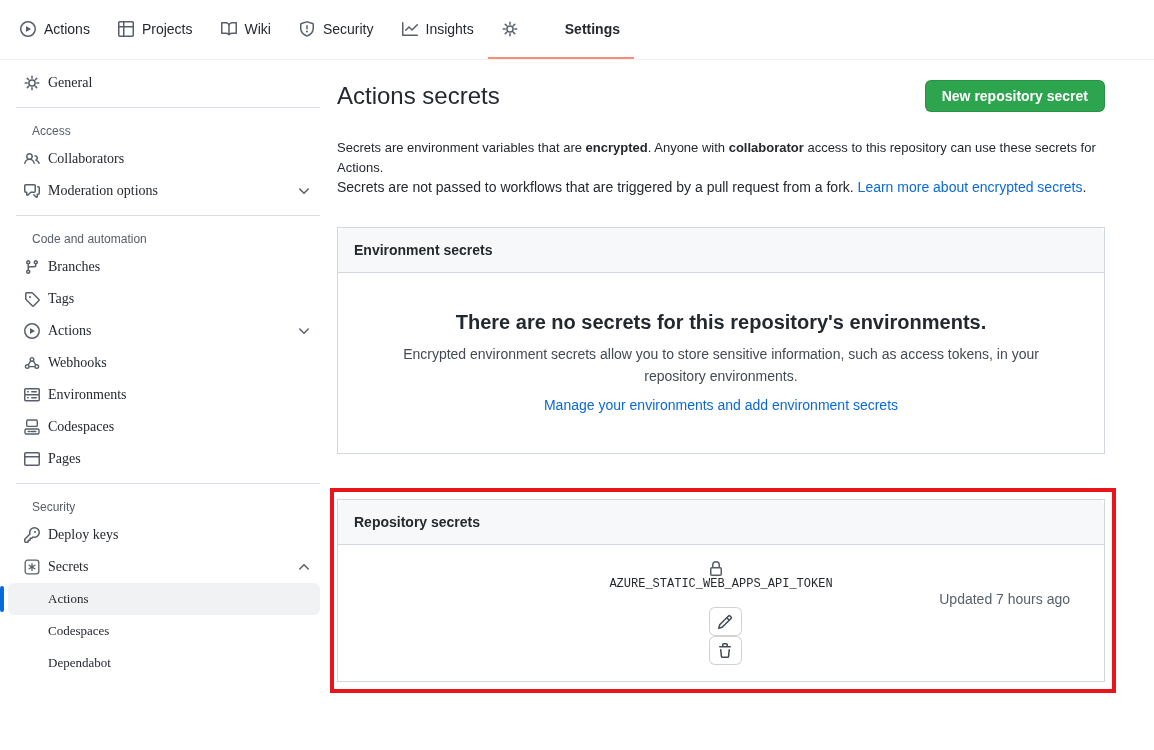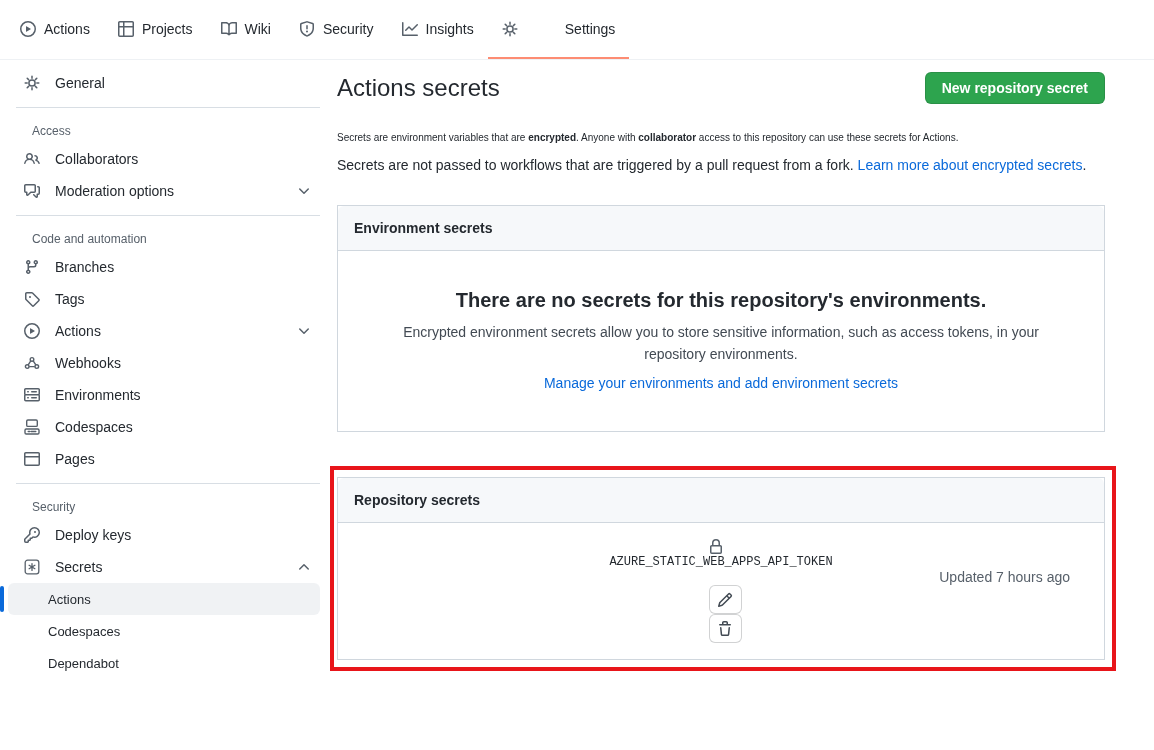--- a/index.html
+++ b/index.html
@@ -8,45 +8,45 @@
     width:1154px; height:750px; position:relative; overflow:hidden;
     font-family:"Liberation Sans", sans-serif; color:#24292f; font-size:14px;
   }
   svg { display:block; }
 
   
   .topnav { height:60px; display:flex; align-items:stretch; padding-left:6px; border-bottom:1px solid #eef1f4; }
   .tab { display:flex; align-items:center; gap:8px; padding:0 14px; font-size:14px;
          color:#24292f; cursor:pointer; border-bottom:2px solid transparent; }
   .tab .ticon { color:#57606a; }
-  .tab.active { font-weight:400; border-bottom-color:var(--tab_underline,#fd8c73);gap:47px; }
+  .tab.active { font-weight:700; border-bottom-color:var(--tab_underline,#fd8c73);gap:47px; }
 
   .layout { display:flex; }
 
   
   .sidebar { width:337px; flex-shrink:0; padding:7px 17px 0 8px; }
-  .side-item { height:32px; display:flex; align-items:center; gap:15px; padding:0 8px 0 16px;
-               border-radius:6px; font-size:14px; position:relative; cursor:pointer; }
+  .side-item { height:32px; display:flex; align-items:center; gap:8px; padding:0 8px 0 16px;
+               border-radius:6px; font-size:14px; position:relative; cursor:pointer;font-family:Liberation Serif, serif; }
   .side-item .sicon { width:16px; height:16px; color:#57606a; flex-shrink:0; }
   .side-item .chev { margin-left:auto; color:#57606a; }
   .side-item.sub { padding-left:40px; font-size:13px; }
   .side-item.selected { background:rgba(208,215,222,0.32); }
   .side-item.selected::before { content:""; position:absolute; left:-8px; top:3px; bottom:3px;
                width:4px; border-radius:2px; background:var(--selected_blue,#0969da); }
   .divider { height:1px; background:#d8dee4; margin:8px 0 8px 8px; }
   .section-title { font-size:12px; color:#57606a; padding:8px 0 5px 24px; }
 
   
   .main { flex:1; padding:12px 49px 0 0; }
-  .page-head { display:flex; justify-content:space-between; align-items:center; margin-bottom:26px; }
+  .page-head { display:flex; justify-content:space-between; align-items:center; margin-bottom:26px;margin-top:8px; }
   .page-title { font-size:24px; font-weight:400; }
   .btn-primary { background:var(--accent_green,#2da44e); color:#fff; font-weight:700; font-size:14px;
                  padding:7px 16px; border:1px solid rgba(27,31,36,0.15); border-radius:6px;
                  cursor:pointer; font-family:inherit;text-align:center; }
-  .intro { font-size:10px; line-height:1.5; margin-bottom:10px; }
+  .intro { font-size:13px; line-height:1.5; margin-bottom:0; }
   .intro2 { font-size:14px; line-height:1.5; margin-bottom:29px; }
   a.link { color:var(--link_blue,#0969da); text-decoration:none; cursor:pointer; }
 
   .box { border:1px solid #d0d7de; border-radius:0; background:#fff; }
   .env-box { margin-bottom:45px; }
   .box-header { background:#f6f8fa; border-bottom:1px solid #d0d7de; padding:14px 16px;
                 font-weight:700; font-size:14px; border-radius:6px 6px 0 0; }
   .blankslate { padding:38px 34px 40px; text-align:center; }
   .blankslate h3 { font-size:20px; font-weight:700; margin-bottom:10px; }
   .blankslate p { font-size:14px; color:#424a53; line-height:1.55; max-width:700px; margin:0 auto 10px; }

